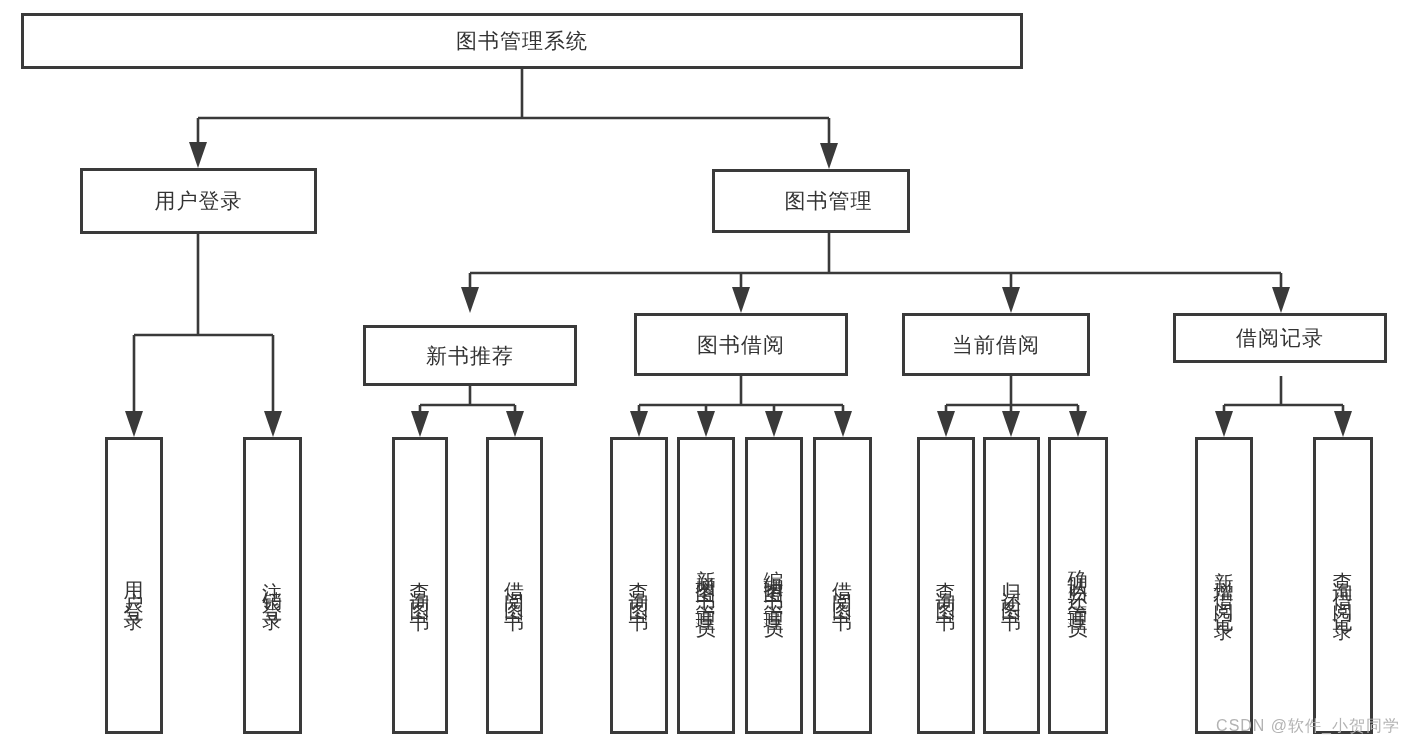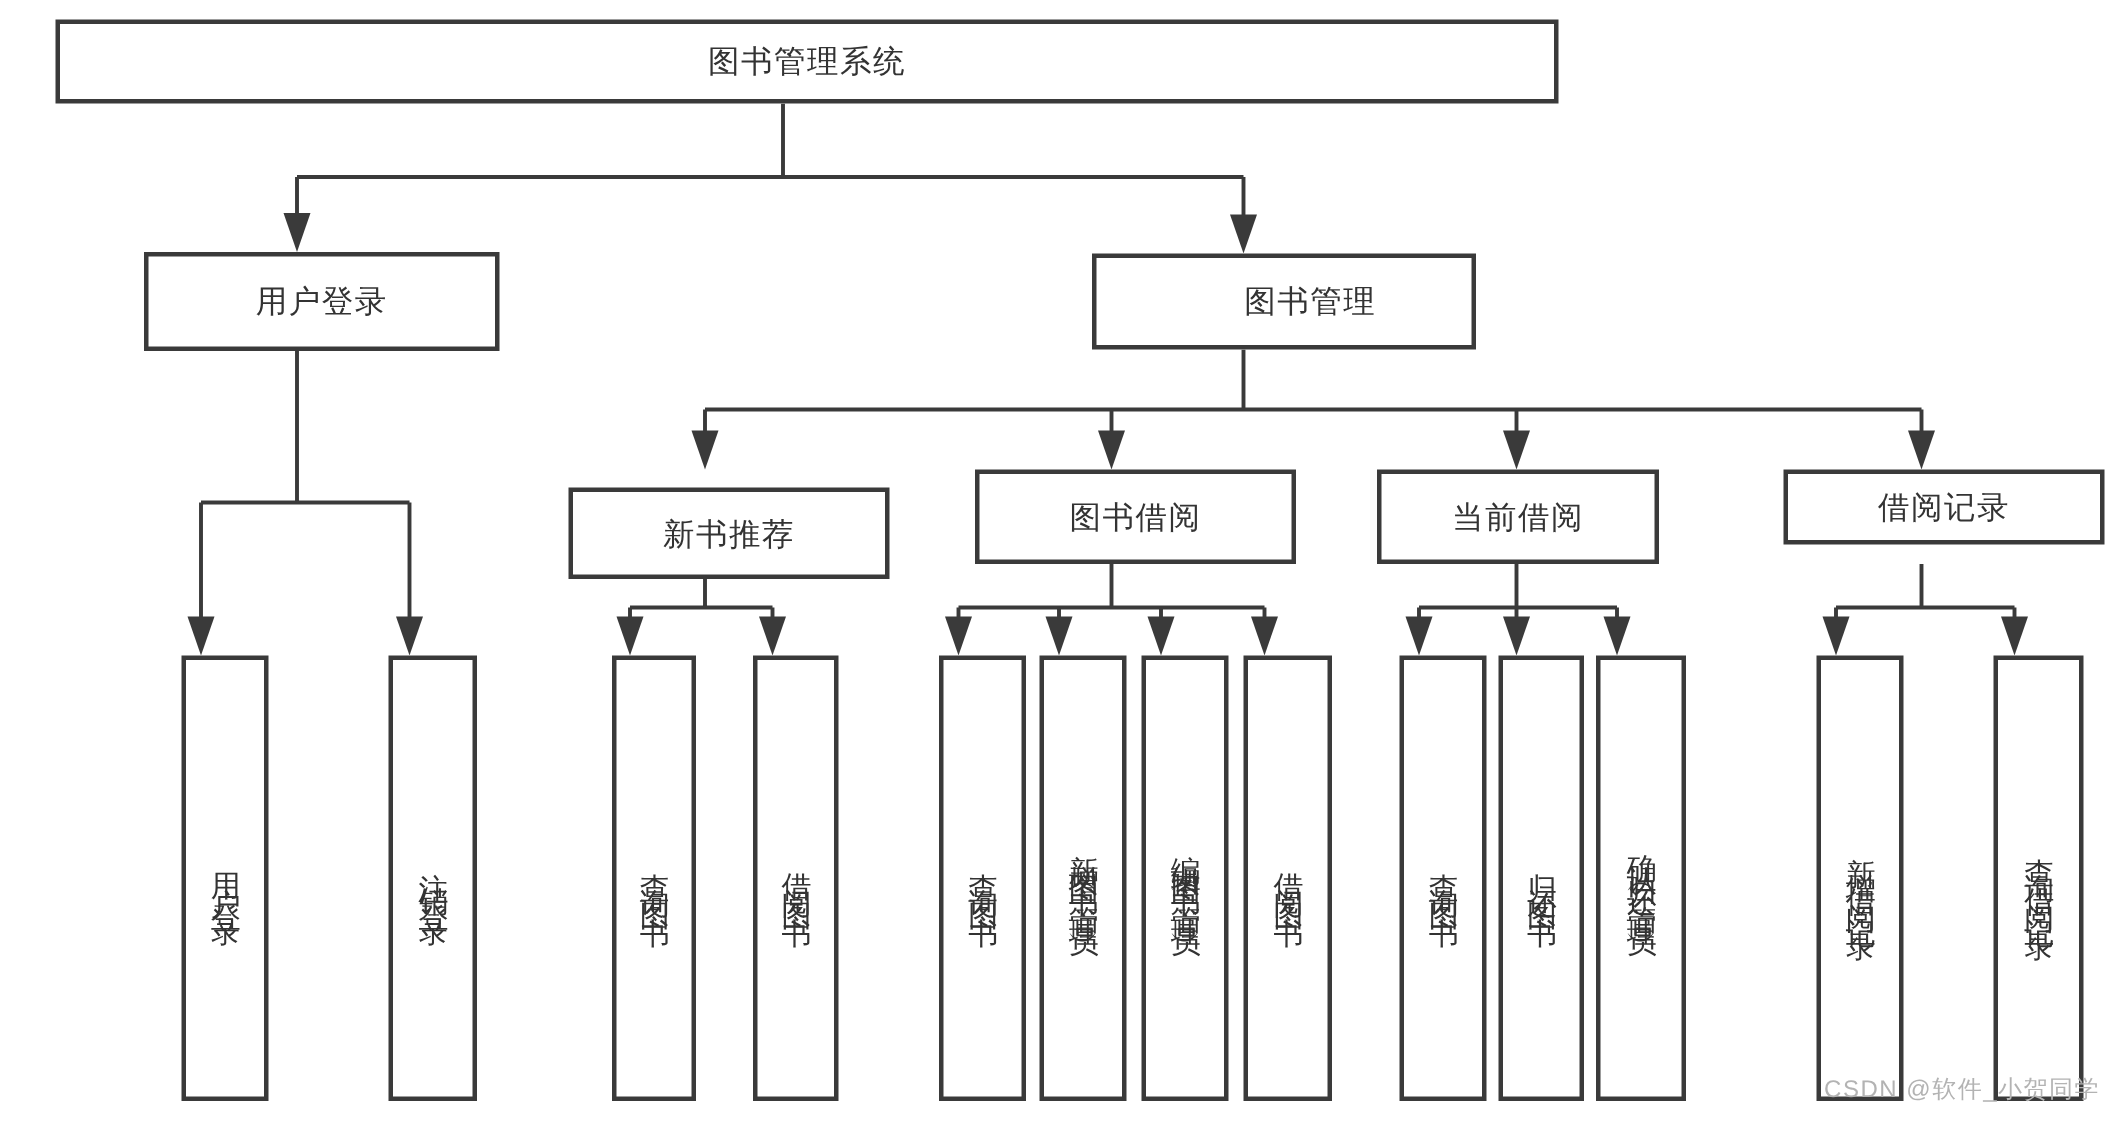--- a/index.html
+++ b/index.html
@@ -25,21 +25,20 @@
     position: absolute;
     box-sizing: border-box;
     border: 3px solid #3a3a3a;
     background: #ffffff;
     display: flex;
     align-items: center;
     justify-content: center;
     font-size: 21px;
     letter-spacing: 1px;
     color: #333333;
-    margin-left: 16px;
   }
   .node.leaf {
     letter-spacing: 0;
   }
   .vtext {
     writing-mode: vertical-rl;
     text-orientation: mixed;
     line-height: 1;
     font-size: 20px;
     letter-spacing: 10px;
@@ -99,21 +98,21 @@
       <polygon points="1011,437 1002,411 1020,411"></polygon>
       <polygon points="1078,437 1069,411 1087,411"></polygon>
       <polygon points="1224,437 1215,411 1233,411"></polygon>
       <polygon points="1343,437 1334,411 1352,411"></polygon>
     </g>
   </svg>
 
   <div class="node" style="left:21px; top:13px; width:1002px; height:56px;">图书管理系统</div>
 
   <div class="node" style="left:80px; top:168px; width:237px; height:66px;">用户登录</div>
-  <div class="node" style="left:712px; top:169px; width:256px; height:64px;padding-left:35px;">图书管理</div>
+  <div class="node" style="left:712px; top:169px; width:198px; height:64px;padding-left:35px;">图书管理</div>
 
   <div class="node" style="left:363px; top:325px; width:214px; height:61px;">新书推荐</div>
   <div class="node" style="left:634px; top:313px; width:214px; height:63px;">图书借阅</div>
   <div class="node" style="left:902px; top:313px; width:188px; height:63px;">当前借阅</div>
   <div class="node" style="left:1173px; top:313px; width:214px; height:50px;">借阅记录</div>
 
   <div class="node leaf" style="left:105px; top:437px; width:58px; height:297px;">
     <span class="vtext">用户登录</span>
   </div>
   <div class="node leaf" style="left:243px; top:437px; width:59px; height:297px;">

